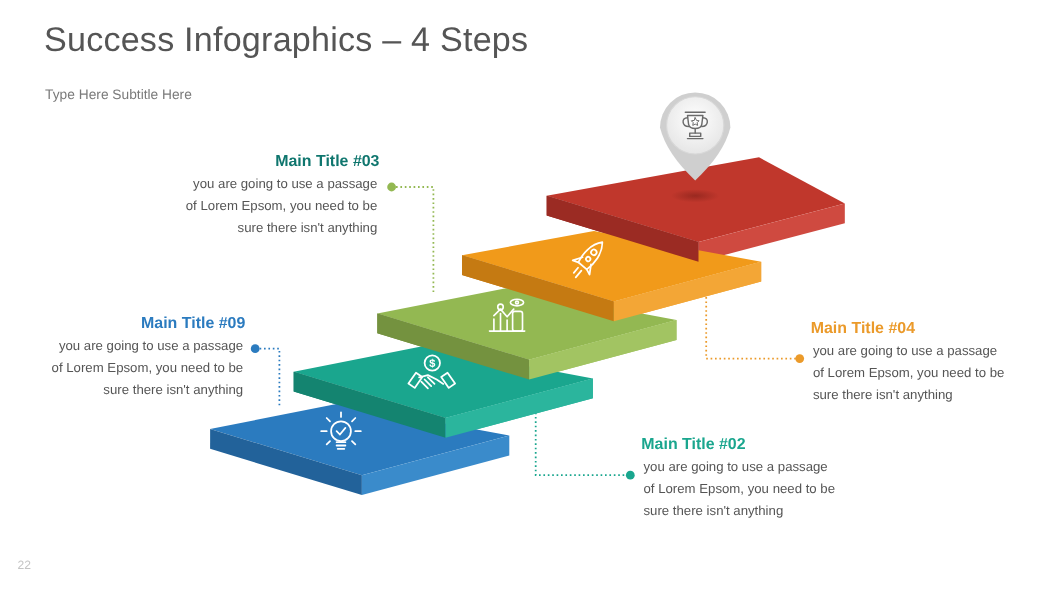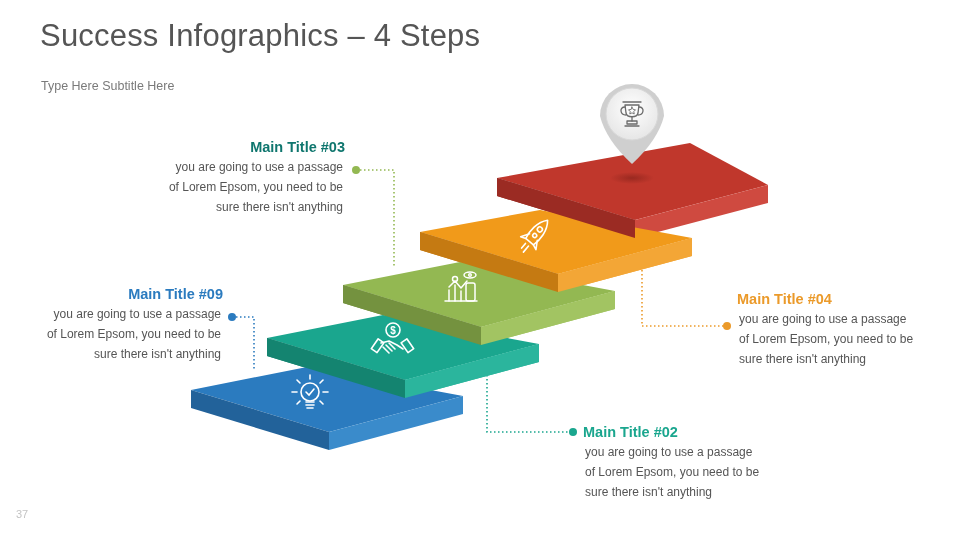--- a/index.html
+++ b/index.html
@@ -11,21 +11,21 @@
   .block { position:absolute; width:200px; }
   .block h3 { margin:0 0 3px 0; font-size:14.5px; font-weight:bold; }
   .block p { margin:2px; font-size:12px; line-height:18px; color:#555555; }
   .right-align { text-align:right; }
 </style>
 </head>
 <body>
 
 <div class="title">Success Infographics – 4 Steps</div>
 <div class="subtitle">Type Here Subtitle Here</div>
-<div class="pagenum">37</div>
+<div class="pagenum">22</div>
 
 <svg class="stairs" width="960" height="540" viewBox="0 0 960 540">
   <defs>
     <radialGradient id="pinGrad" cx="50%" cy="40%" r="60%">
       <stop offset="0%" stop-color="#ffffff"></stop>
       <stop offset="100%" stop-color="#e6e6e6"></stop>
     </radialGradient>
     <radialGradient id="shadowGrad" cx="50%" cy="50%" r="50%">
       <stop offset="0%" stop-color="#7a1d16" stop-opacity="0.55"></stop>
       <stop offset="100%" stop-color="#7a1d16" stop-opacity="0"></stop>
@@ -172,17 +172,17 @@
 </div>
 
 <div class="block" style="left:737px; top:291px;">
   <h3 style="color:#eb9a2a;">Main Title #04</h3>
   <p>you are going to use a passage</p>
   <p>of Lorem Epsom, you need to be</p>
   <p>sure there isn't anything</p>
 </div>
 
 <div class="block" style="left:583px; top:396px;">
-  <h3 style="color:#1aa68e;margin-top:28px;">Main Title #02</h3>
+  <h3 style="color:#1aa68e;">Main Title #02</h3>
   <p>you are going to use a passage</p>
   <p>of Lorem Epsom, you need to be</p>
   <p>sure there isn't anything</p>
 </div>
 
 </body></html>

